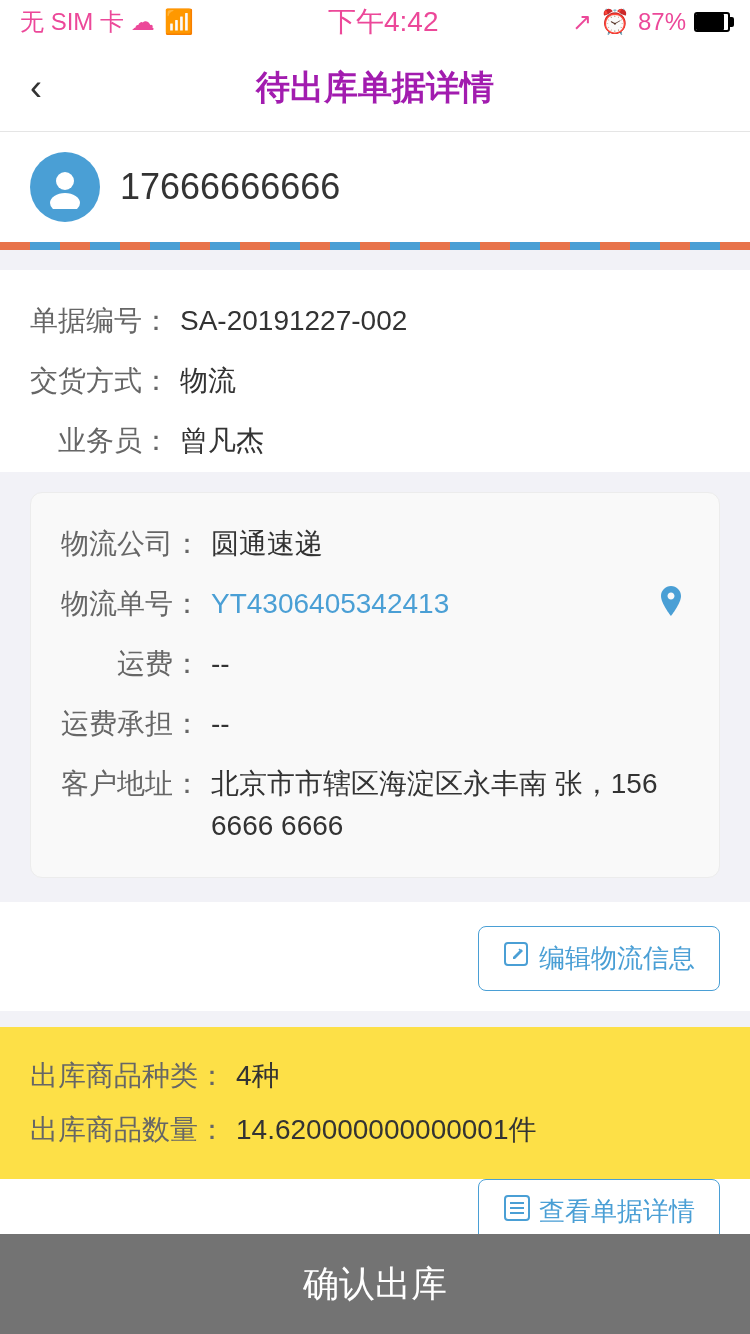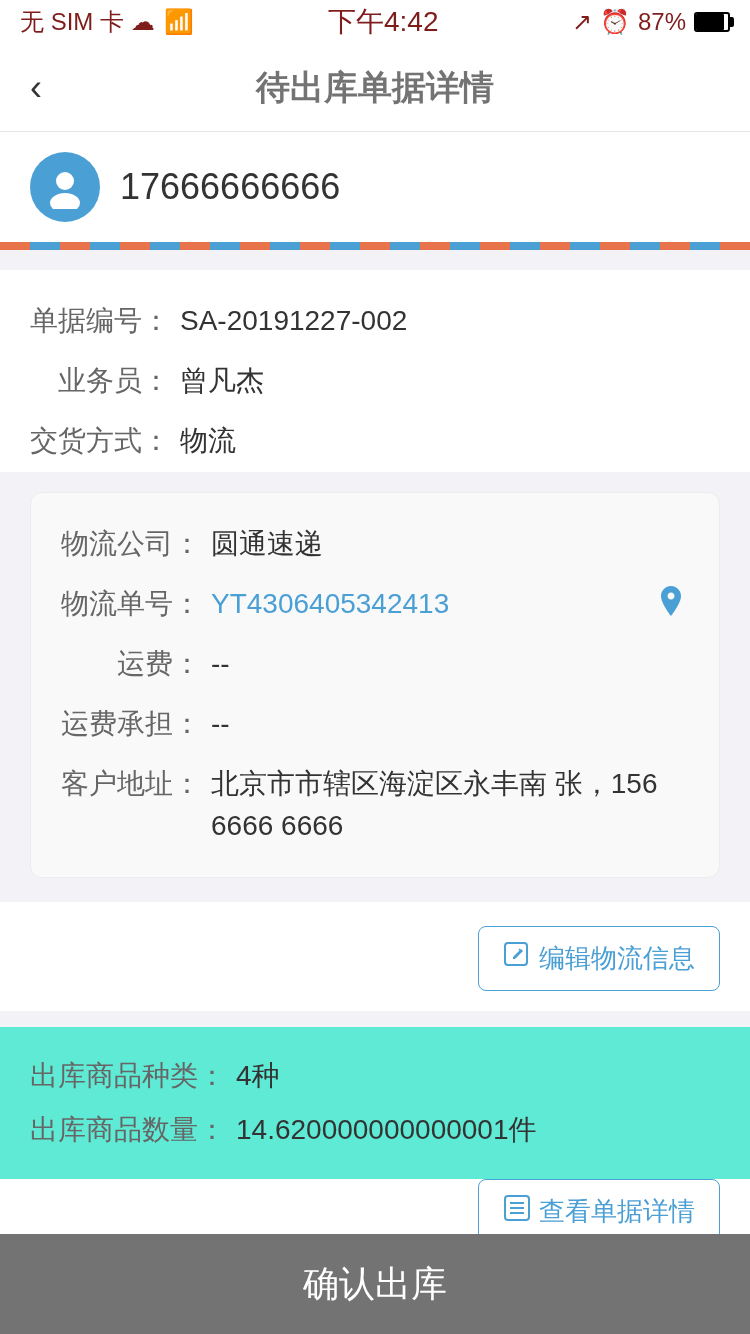--- a/index.html
+++ b/index.html
@@ -17,21 +17,21 @@
     
     .status-bar {
       width: 750px;
       height: 44px;
       background: #fff;
       display: flex;
       align-items: center;
       justify-content: space-between;
       padding: 0 20px;
       font-size: 24px;
-      color: #7f1d1d;
+      color: #ec4899;
     }
     .status-left { display: flex; align-items: center; gap: 10px; }
     .status-center { font-size: 28px; font-weight: 500; }
     .status-right { display: flex; align-items: center; gap: 8px; font-size: 24px; }
 
     
     .nav-bar {
       width: 750px;
       height: 88px;
       background: #fff;
@@ -44,21 +44,21 @@
     .nav-back {
       position: absolute;
       left: 30px;
       font-size: 36px;
       color: #333;
       cursor: pointer;
     }
     .nav-title {
       font-size: 34px;
       font-weight: 600;
-      color: #737373;
+      color: #a21caf;
     }
 
     
     .user-header {
       background: #fff;
       padding: 20px 30px;
       display: flex;
       align-items: center;
       gap: 20px;
       border-bottom: none;
@@ -154,21 +154,21 @@
     }
 
     
     .divider-line {
       height: 16px;
       background: #f2f2f7;
     }
 
     
     .outbound-section {
-      background: #5eead4;
+      background: #fde047;
       padding: 30px;
     }
     .outbound-info-row {
       display: flex;
       align-items: center;
       margin-bottom: 16px;
     }
     .outbound-info-row:last-child { margin-bottom: 0; }
 
     
@@ -243,26 +243,26 @@
   </div>
 
   <div class="dashed-divider"></div>
 
   <div class="section-card" style="padding-bottom: 10px;">
     <div class="info-row">
       <span class="info-label">单据编号：</span>
       <span class="info-value">SA-20191227-002</span>
     </div>
     <div class="info-row">
+      <span class="info-label">交货方式：</span>
+      <span class="info-value">物流</span>
+    </div>
+    <div class="info-row">
       <span class="info-label">业务员：</span>
       <span class="info-value">曾凡杰</span>
-    </div>
-    <div class="info-row">
-      <span class="info-label">交货方式：</span>
-      <span class="info-value">物流</span>
     </div>
   </div>
 
   <div class="section-card gray-bg">
     <div class="info-row">
       <span class="info-label">物流公司：</span>
       <span class="info-value">圆通速递</span>
     </div>
     <div class="info-row">
       <span class="info-label">物流单号：</span>

